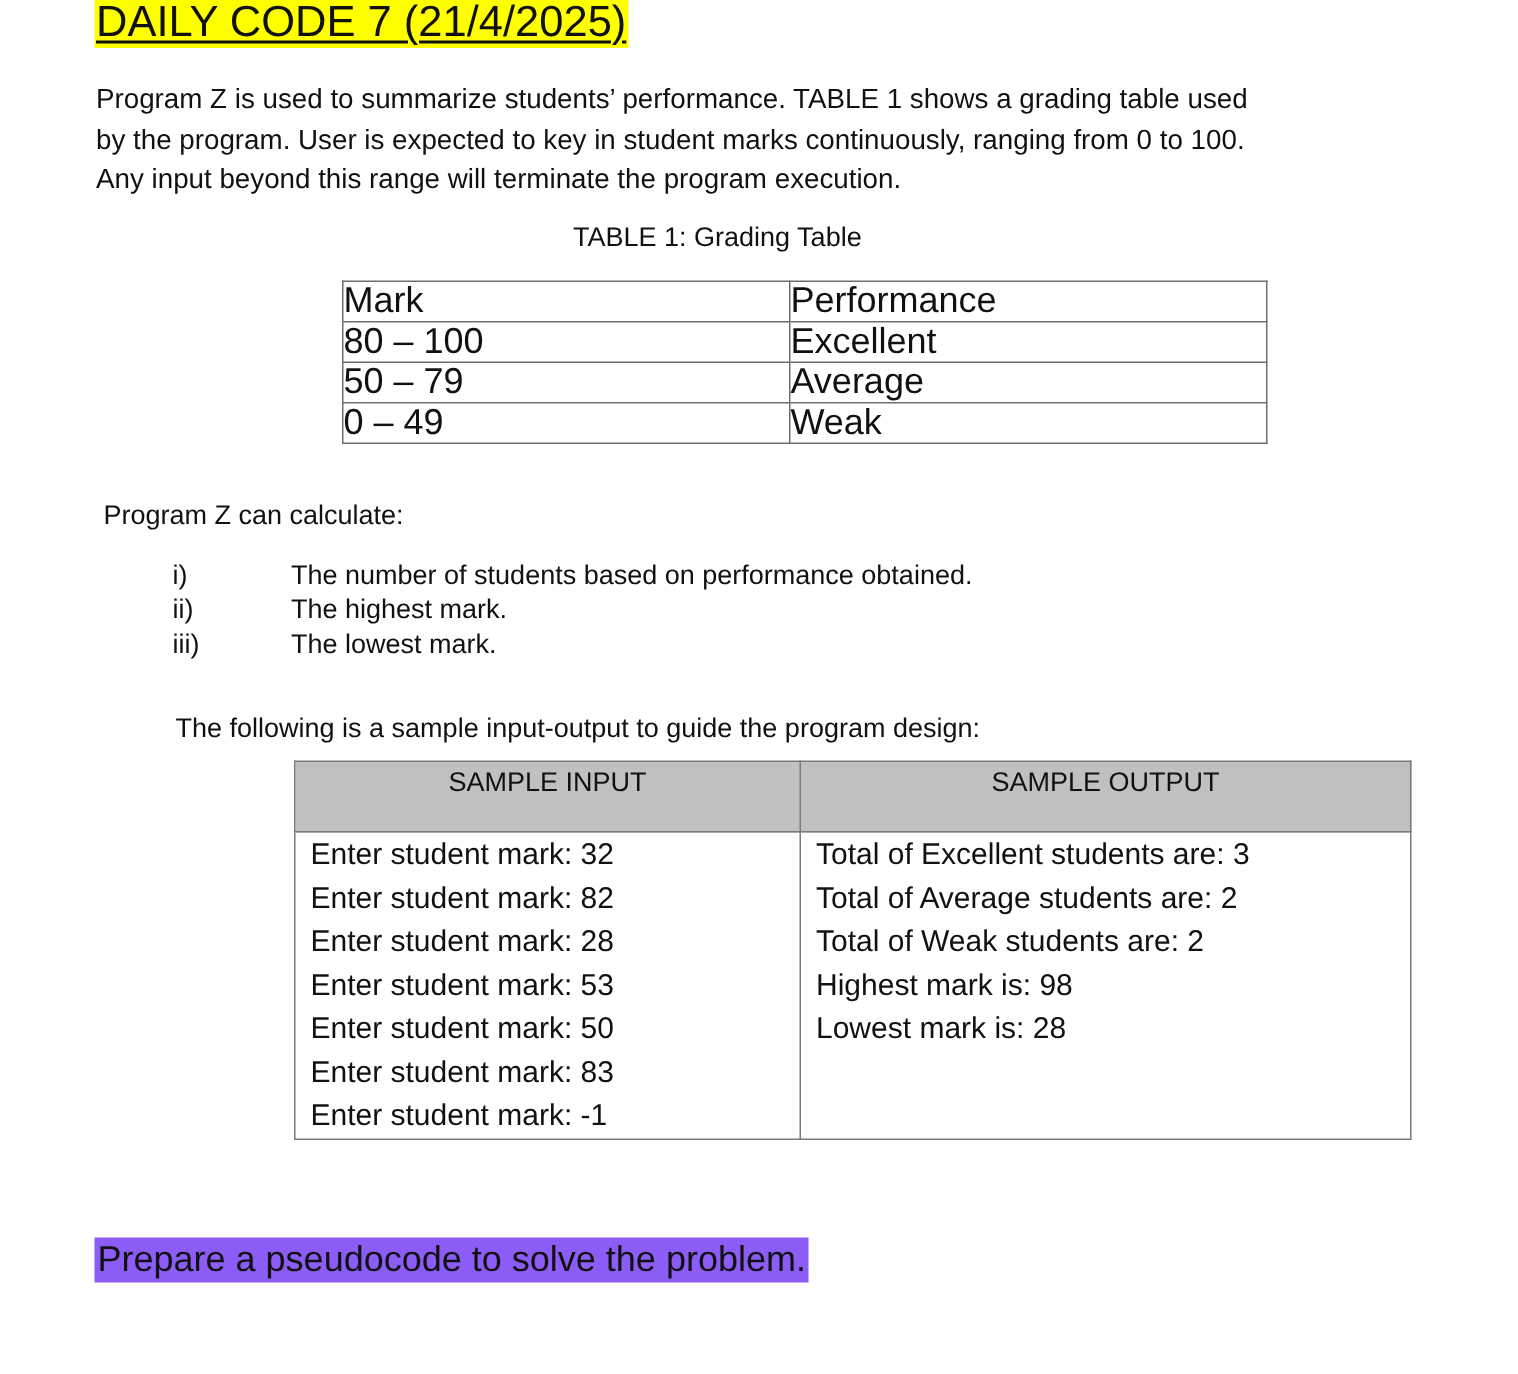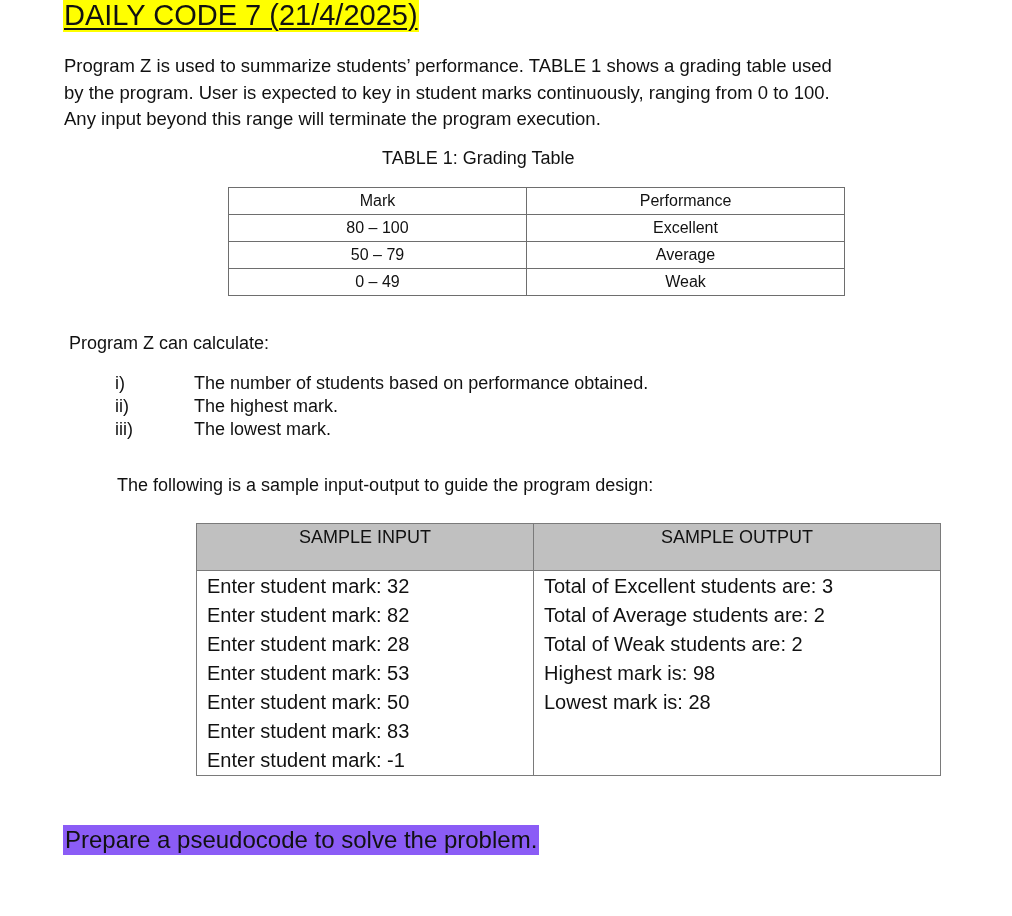--- a/index.html
+++ b/index.html
@@ -15,32 +15,32 @@
   }
   .para {
     left: 64px; top: 53px; width: 880px; font-size: 18.5px; line-height: 26.5px;
   }
   .para div { white-space: nowrap; }
   .caption { left: 382px; top: 146px; font-size: 18px; line-height: 24px; white-space: nowrap; }
 
   table { border-collapse: collapse; }
   .grading { left: 228px; top: 187px; width: 617px; }
   .grading td, .grading th {
-    border: 1.5px solid #6e6e6e; font-weight: normal; text-align: center;
-    font-size: 16px; height: 26px; padding: 0; line-height: 26px;
+    border: 1.5px solid #6e6e6e; font-weight: normal; text-align: left;
+    font-size: 24px; height: 26px; padding: 0; line-height: 26px;
   }
   .grading .c1 { width: 297px; }
 
   .calc { left: 69px; top: 331px; font-size: 18px; line-height: 24px; white-space: nowrap; }
   .list { left: 115px; top: 372px; font-size: 18px; }
   .list .row { display: flex; height: 23px; line-height: 23px; }
   .list .num { width: 79px; }
   .intro { left: 117px; top: 473px; font-size: 18px; line-height: 24px; white-space: nowrap; }
 
-  .sample { left: 196px; top: 523px; width: 745px; }
+  .sample { left: 196px; top: 507px; width: 745px; }
   .sample th {
     background: #c0c0c0; font-weight: normal; border: 1.5px solid #7a7a7a;
     font-size: 18px; height: 42px; vertical-align: top; padding-top: 3px; text-align: center;
   }
   .sample td {
     border: 1.5px solid #7a7a7a; vertical-align: top; padding: 0; font-size: 20px;
   }
   .sample .c1 { width: 334px; }
   .sample .lines { padding: 1px 0 0 10px; }
   .sample .lines div { height: 29px; line-height: 29px; white-space: nowrap; }

